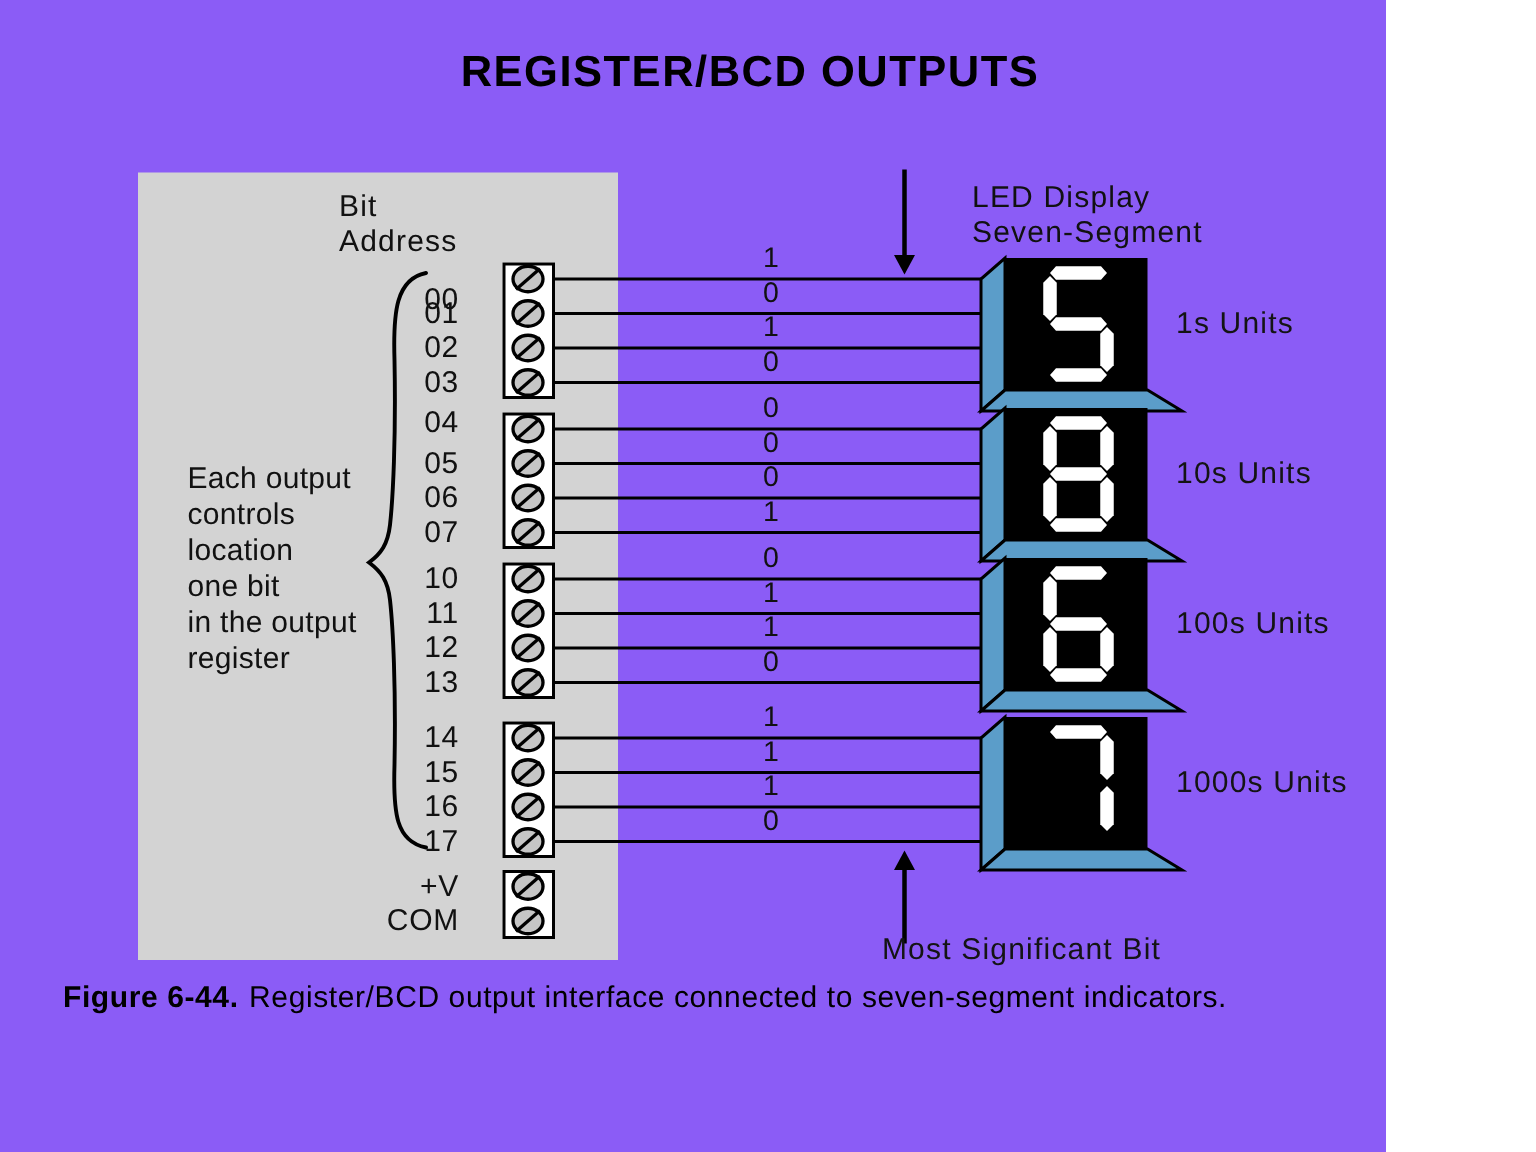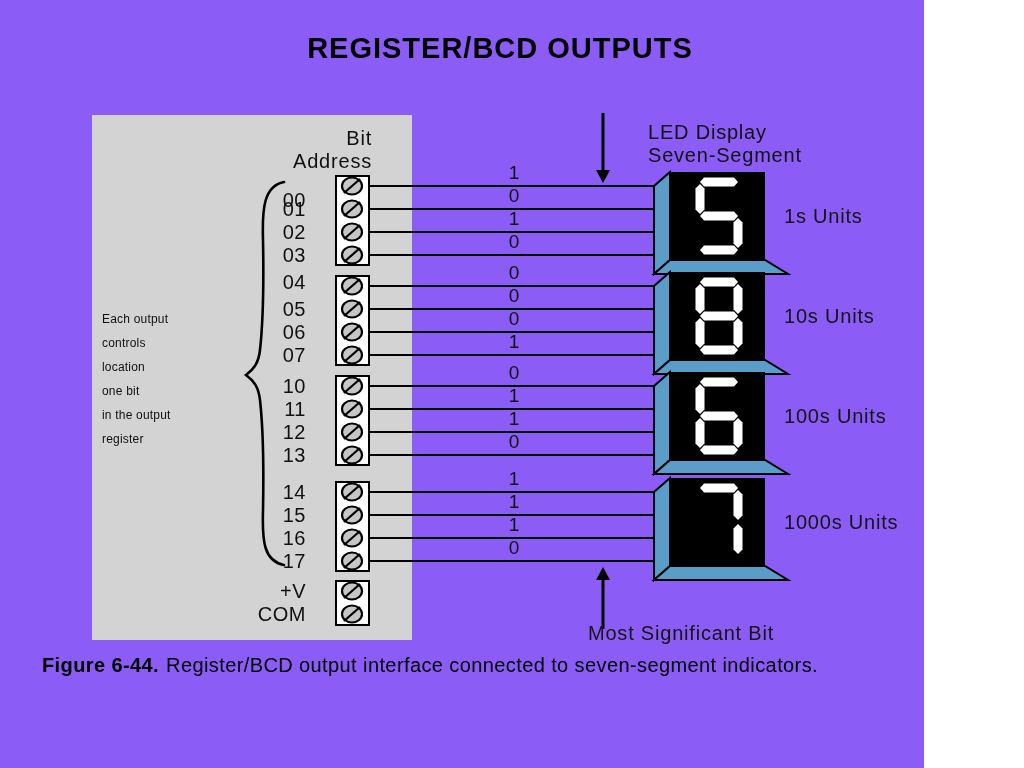--- a/index.html
+++ b/index.html
@@ -2,23 +2,23 @@
 <html><head>
 <meta charset="utf-8">
 <style>
   html,body{margin:0;padding:0;background:#fff;}
   #page{position:relative;width:924px;height:768px;background:#8b5cf6;overflow:hidden;
         font-family:"Liberation Sans", sans-serif;color:#111;}
   #page-title{position:absolute;left:0;top:32px;width:1000px;margin:0;text-align:center;
         font-size:29px;font-weight:700;letter-spacing:1px;color:#000;}
   #panel{position:absolute;left:92px;top:115px;width:320px;height:525px;background:#d3d3d3;}
   .lbl{position:absolute;white-space:nowrap;font-size:20px;letter-spacing:0.8px;color:#141414;}
-  #bit-address-header{position:absolute;left:226px;top:127px;width:146px;text-align:right;
+  #bit-address-header{position:absolute;left:226px;top:127px;width:146px;text-align:left;
         font-size:20px;line-height:23px;letter-spacing:0.8px;}
-  #output-note{position:absolute;left:102px;top:307px;width:160px;font-size:12px;line-height:24px;
+  #output-note{position:absolute;left:125px;top:307px;width:160px;font-size:20px;line-height:24px;
         letter-spacing:0.2px;}
   .addr{position:absolute;width:84px;text-align:right;font-size:20px;line-height:26px;height:26px;
         letter-spacing:0.5px;left:222px;}
   .bitval{position:absolute;width:44px;text-align:center;font-size:19px;line-height:20px;height:20px;left:492px;}
   .tblock{position:absolute;left:335px;width:35px;background:#fff;border:2px solid #000;box-sizing:border-box;}
   .wire{position:absolute;height:2px;background:#000;left:368px;width:292px;}
   .unit{position:absolute;left:784px;height:26px;line-height:26px;font-size:20px;letter-spacing:0.8px;white-space:nowrap;}
   #lsb-label{position:absolute;left:552px;top:94px;width:260px;text-align:center;}
   #msb-label{position:absolute;left:551px;top:622px;width:260px;text-align:center;}
   #display-title{position:absolute;left:648px;top:121px;font-size:20px;line-height:23px;letter-spacing:0.8px;}

